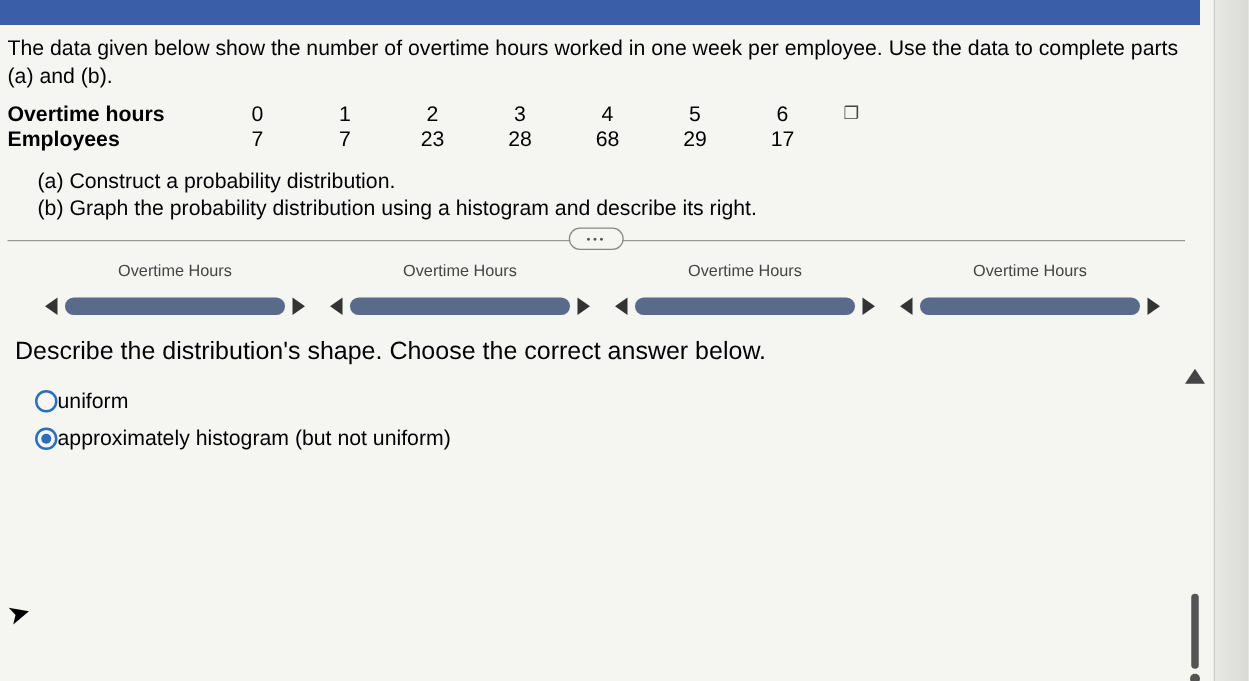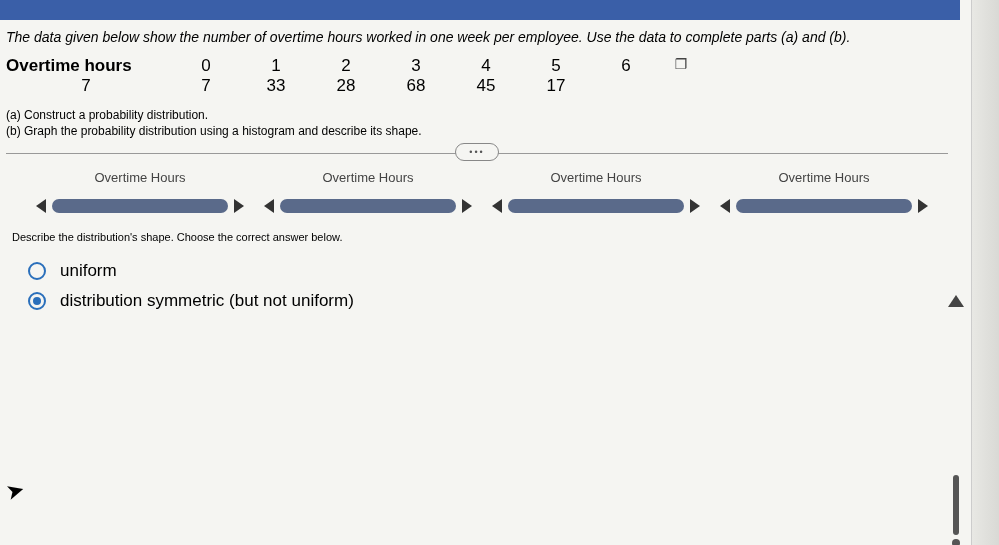--- a/index.html
+++ b/index.html
@@ -16,38 +16,38 @@
     .top-bar {
       height: 20px;
       background: #3a5fa8;
       width: 960px;
     }
     .content {
       padding: 8px 12px 0 6px;
       width: 960px;
     }
     .question-text {
-      font-size: 14px;
+      font-size: 17px;
       line-height: 1.3;
       margin-bottom: 10px;
-      font-style: italic;
     }
     .data-table {
       display: grid;
       grid-template-columns: 160px repeat(7, 60px) 30px;
       gap: 0 10px;
       font-size: 17px;
       margin-bottom: 12px;
     }
     .data-table span { text-align: center; }
     .data-table .label { text-align: left; font-weight: bold; }
     .parts {
-      font-size: 12px;
+      font-size: 17px;
       line-height: 1.3;
       margin-bottom: 14px;
+      margin-left: 24px;
     }
     .divider {
       border: none;
       border-top: 1px solid #999;
       margin: 6px 0 8px 0;
       position: relative;
     }
     .divider-pill {
       position: absolute;
       left: 50%;
@@ -102,30 +102,29 @@
     .scroll-up {
       width: 0; height: 0;
       border-left: 8px solid transparent;
       border-right: 8px solid transparent;
       border-bottom: 12px solid #444;
       position: absolute;
       right: 35px;
       top: 295px;
     }
     .instruction {
-      font-size: 11px;
+      font-size: 20px;
       margin: 14px 0 18px 6px;
     }
     .options {
       padding-left: 22px;
     }
     .option {
       display: flex;
       align-items: center;
-      gap: 14px;
       margin-bottom: 10px;
       font-size: 17px;
       cursor: pointer;
     }
     .radio {
       width: 18px; height: 18px;
       border: 2px solid #2a6fbb;
       border-radius: 50%;
       flex-shrink: 0;
       position: relative;
@@ -188,33 +187,34 @@
     <span class="label">Overtime hours</span>
     <span>0</span>
     <span>1</span>
     <span>2</span>
     <span>3</span>
     <span>4</span>
     <span>5</span>
     <span>6</span>
     <span class="copy-icon">❐</span>
 
+    <span class="label">Employees</span>
     <span>7</span>
     <span>7</span>
-    <span>33</span>
+    <span>23</span>
     <span>28</span>
     <span>68</span>
-    <span>45</span>
+    <span>29</span>
     <span>17</span>
     <span></span>
   </div>
 
   <div class="parts">
     <div>(a) Construct a probability distribution.</div>
-    <div>(b) Graph the probability distribution using a histogram and describe its shape.</div>
+    <div>(b) Graph the probability distribution using a histogram and describe its right.</div>
   </div>
 
   <div style="position:relative;">
     <hr class="divider">
     <div class="divider-pill">•••</div>
   </div>
 
   <div class="charts-row">
     <div class="chart-item">
       <div class="chart-label">Overtime Hours</div>
@@ -254,20 +254,20 @@
 
   <div class="instruction">Describe the distribution's shape. Choose the correct answer below.</div>
 
   <div class="options">
     <div class="option">
       <div class="radio"></div>
       <span>uniform</span>
     </div>
     <div class="option">
       <div class="radio selected"></div>
-      <span>distribution symmetric (but not uniform)</span>
+      <span>approximately histogram (but not uniform)</span>
     </div>
   </div>
 </div>
 
 <div class="cursor-icon">➤</div>
 <div class="exclaim-bar"></div>
 <div class="exclaim-dot"></div>
 
 </body></html>

